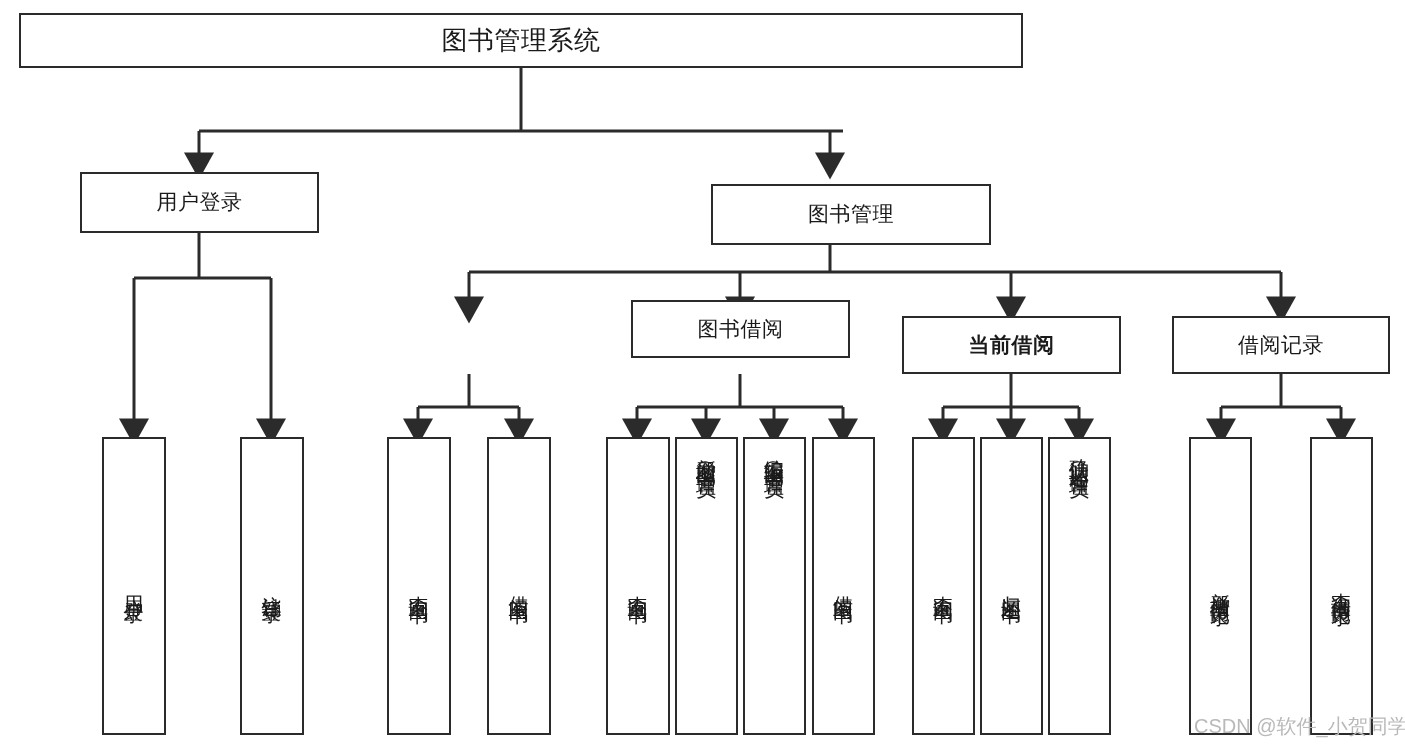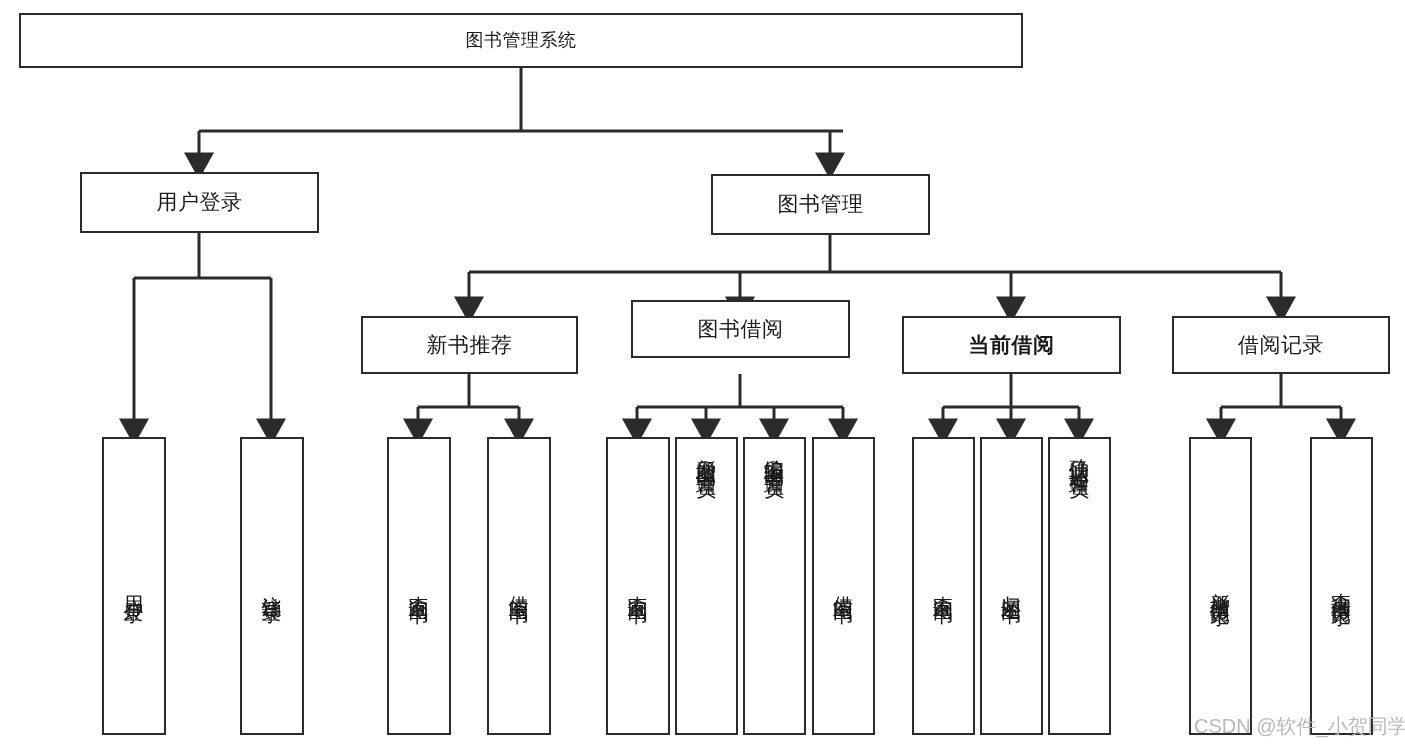--- a/index.html
+++ b/index.html
@@ -42,21 +42,21 @@
     text-align: center;
     line-height: 1.28;
     letter-spacing: 0.5px;
   }
   
   .node.horiz .label {
     font-size: 21px;
     white-space: nowrap;
   }
   .node.root .label {
-    font-size: 18px;
+    font-size: 26px;
   }
   
   .node.vert {
     align-items: flex-start;
     justify-content: center;
     padding-top: 4px;
   }
   .node.vert .label {
     writing-mode: vertical-rl;
     text-orientation: upright;
@@ -133,27 +133,24 @@
     </g>
   </svg>
 
   <div class="node horiz root" style="left:19px; top:13px; width:1004px; height:55px;">
     <span class="label">图书管理系统</span>
   </div>
 
   <div class="node horiz" style="left:80px; top:172px; width:239px; height:61px;">
     <span class="label">用户登录</span>
   </div>
-  <div class="node horiz" style="left:711px; top:174px; width:219px; height:61px;">
+  <div class="node horiz" style="left:711px; top:184px; width:280px; height:61px;">
     <span class="label">图书管理</span>
   </div>
 
-  <div class="node horiz" style="left:361px; top:316px; width:217px; height:58px;">
-    <span class="label">新书推荐</span>
-  </div>
   <div class="node horiz" style="left:631px; top:300px; width:219px; height:58px;">
     <span class="label">图书借阅</span>
   </div>
   <div class="node horiz" style="left:902px; top:316px; width:219px; height:58px;font-weight:bold;">
     <span class="label">当前借阅</span>
   </div>
   <div class="node horiz" style="left:1172px; top:316px; width:218px; height:58px;">
     <span class="label">借阅记录</span>
   </div>
 

